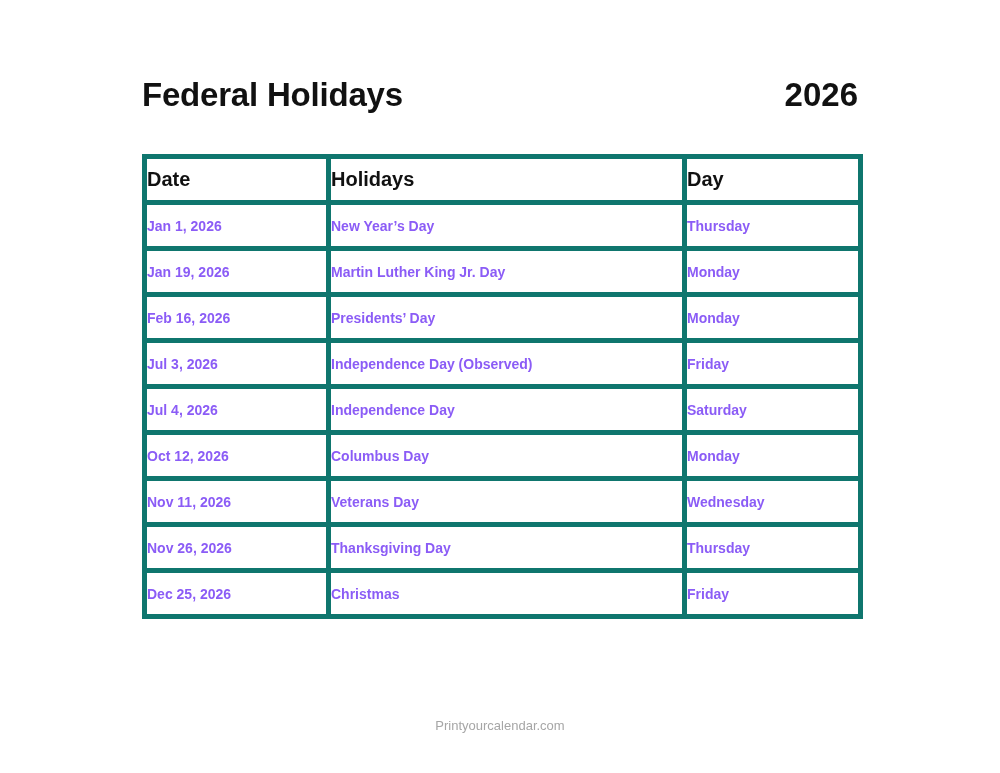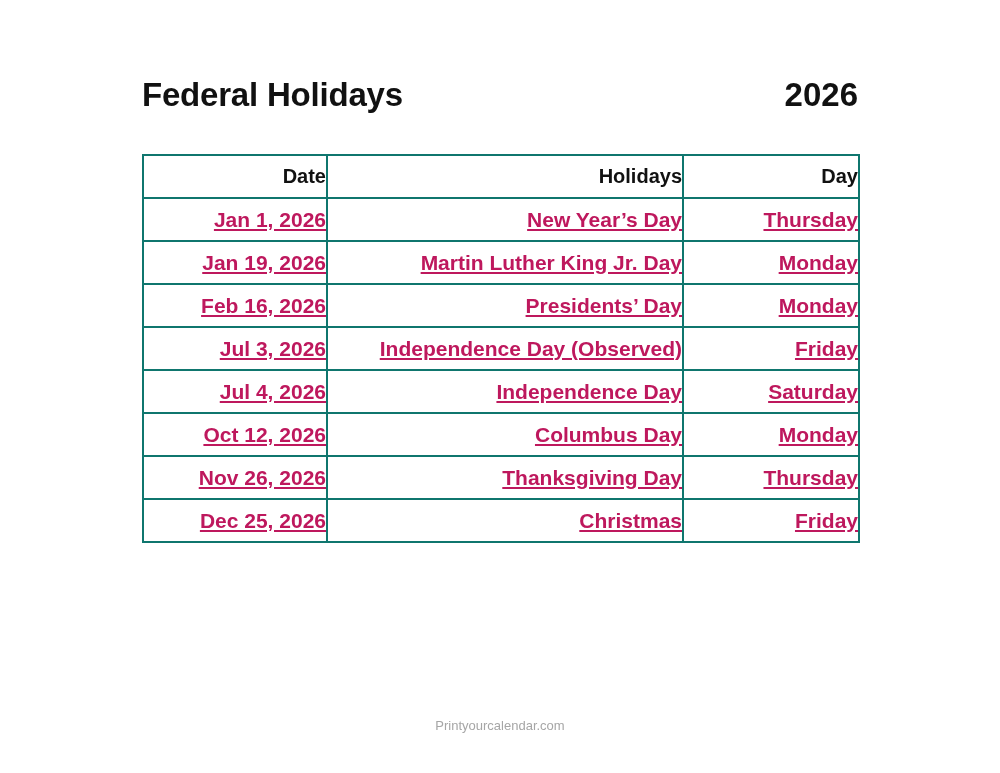--- a/index.html
+++ b/index.html
@@ -49,38 +49,37 @@
     top: 154px;
     width: 716px;
   }
   table.holidays {
     border-collapse: collapse;
     width: 716px;
     table-layout: fixed;
   }
   table.holidays th,
   table.holidays td {
-    border: 2px solid #0f766e;
-    text-align: right;
+    border: 5px solid #0f766e;
+    text-align: left;
     vertical-align: middle;
     padding: 0;
     margin-top: 40px;
   }
   table.holidays th {
     height: 41px;
     font-size: 20px;
     font-weight: bold;
     color: #111111;
   }
   table.holidays td {
     height: 41px;
-    font-size: 21px;
+    font-size: 14px;
     font-weight: bold;
-    color: #be185d;
-    text-decoration: underline;
+    color: #8b5cf6;
   }
   col.c-date { width: 184px; }
   col.c-holiday { width: 356px; }
   col.c-day { width: 176px; }
 
   .footer {
     position: absolute;
     left: 0;
     top: 718px;
     width: 1000px;
@@ -139,20 +138,25 @@
           <td>Jul 4, 2026</td>
           <td>Independence Day</td>
           <td>Saturday</td>
         </tr>
         <tr>
           <td>Oct 12, 2026</td>
           <td>Columbus Day</td>
           <td>Monday</td>
         </tr>
         <tr>
+          <td>Nov 11, 2026</td>
+          <td>Veterans Day</td>
+          <td>Wednesday</td>
+        </tr>
+        <tr>
           <td>Nov 26, 2026</td>
           <td>Thanksgiving Day</td>
           <td>Thursday</td>
         </tr>
         <tr>
           <td>Dec 25, 2026</td>
           <td>Christmas</td>
           <td>Friday</td>
         </tr>
       </tbody>

